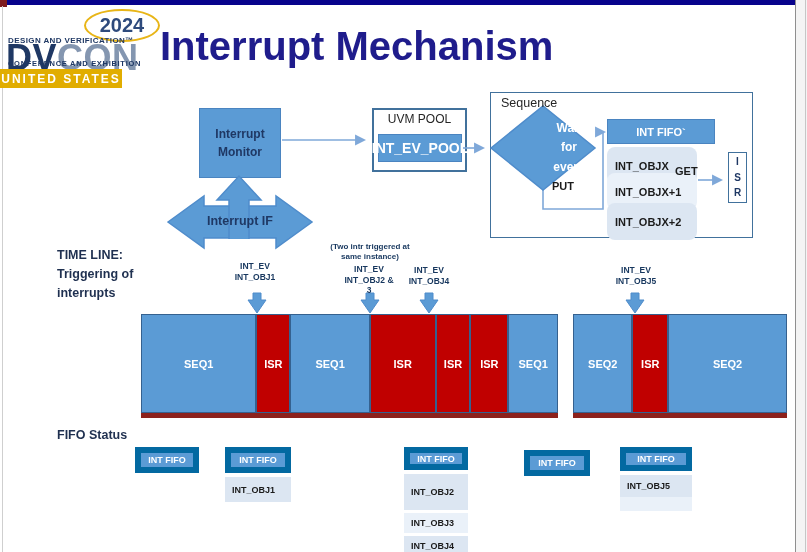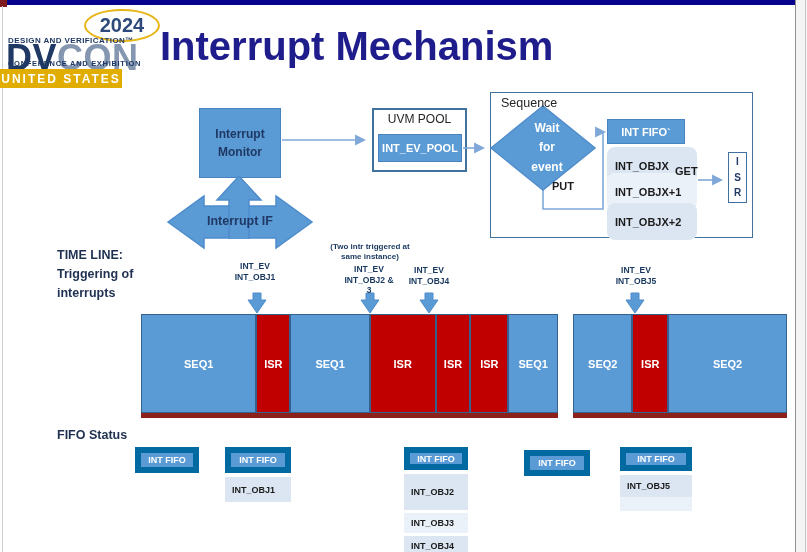--- a/index.html
+++ b/index.html
@@ -33,26 +33,26 @@
   .page-title { left:160px; top:24px; font-size:40px; font-weight:bold; color:#1F1C8C; letter-spacing:0px; }
 
   
   .blue-fill { background:#5B9BD5; border:1px solid #4A84C0; }
   .monitor { left:199px; top:108px; width:82px; height:70px; color:#1F3864;
     font-size:12px; font-weight:bold; line-height:1.5; z-index:1;text-align:center; }
   .uvm-box { left:372px; top:108px; width:95px; height:64px; background:#fff;
     border:2px solid #41719C; z-index:1; }
   .uvm-label { left:372px; top:112px; width:95px; text-align:center; font-size:12px; color:#262626; z-index:3; }
   .int-ev-pool { left:378px; top:134px; width:84px; height:28px; color:#fff;
-    font-size:11px; font-weight:bold; z-index:3; }
+    font-size:14px; font-weight:bold; z-index:3; }
   .sequence-box { left:490px; top:92px; width:263px; height:146px; background:#fff; border:1.5px solid #41719C; z-index:1; }
   .sequence-label { left:501px; top:96px; font-size:12.5px; color:#262626; z-index:3; }
-  .diamond-text { left:512px; top:114px; width:70px; height:68px; color:#fff;
+  .diamond-text { left:534px; top:114px; width:70px; height:68px; color:#fff;
     font-size:12px; font-weight:bold; line-height:1.6; z-index:3; }
-  .fifo-header { left:607px; top:119px; width:78px; height:25px; color:#fff;
+  .fifo-header { left:607px; top:119px; width:108px; height:25px; color:#fff;
     font-size:11px; font-weight:bold; z-index:3; }
   .fifo-row { left:607px; width:90px; height:37px; font-size:11px; font-weight:600;
     color:#1b1b1b; display:flex; align-items:center; padding-left:8px; z-index:3;border-radius:8px; }
   .row-a { background:#DCE6F2; } .row-b { background:#EAF1F9; }
   .put-label { left:552px; top:180px; font-size:11px; font-weight:bold; color:#1b1b1b; z-index:3; }
   .get-label { left:675px; top:165px; font-size:11px; font-weight:bold; color:#1b1b1b; z-index:3; }
   .isr-box { left:728px; top:152px; width:19px; height:51px; background:#fff;
     border:1.5px solid #41719C; color:#1F3864; font-size:10px; font-weight:bold;
     line-height:1.55; z-index:3; }
   .intf-label { left:183px; top:214px; width:114px; text-align:center; color:#1F3864;

